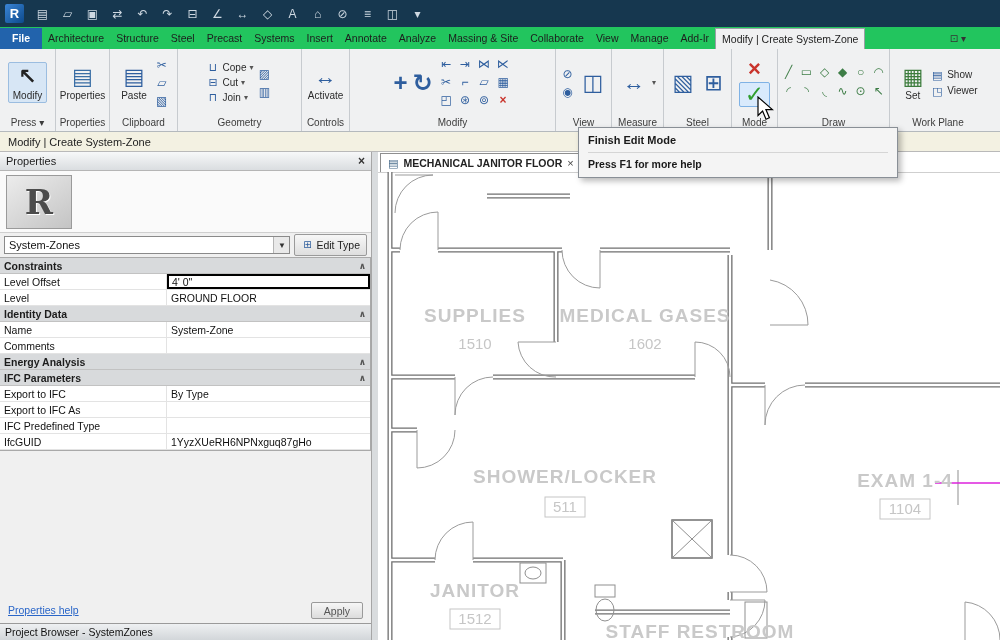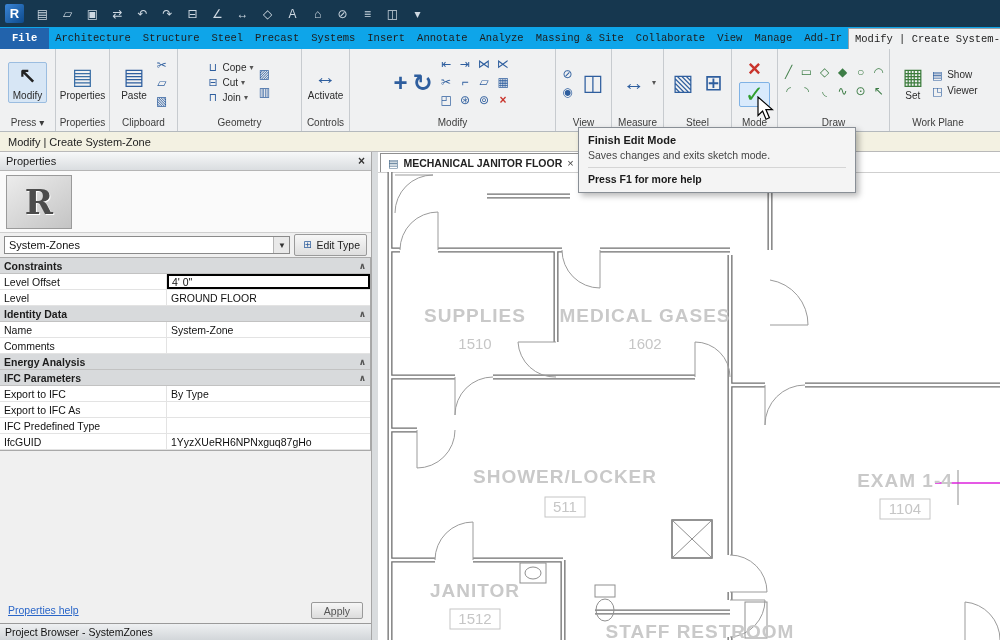--- a/index.html
+++ b/index.html
@@ -8,22 +8,22 @@
 
   
   .titlebar{position:absolute;left:0;top:0;width:1000px;height:27px;background:#16374f;
             display:flex;align-items:center;padding-left:5px;box-sizing:border-box;}
   .qat{display:flex;align-items:center;gap:12px;color:#cfd9e2;font-size:12px;}
   .rlogo{width:19px;height:19px;border-radius:2px;background:linear-gradient(135deg,#3a85d6,#0d4a8c);
          color:#fff;font-weight:bold;font-size:13px;display:flex;align-items:center;justify-content:center;}
   .qi{display:inline-block;min-width:13px;text-align:center;line-height:18px;cursor:default;}
 
   
-  .tabrow{position:absolute;left:0;top:27px;width:1000px;height:22px;background:#0ea5e9;
-          display:flex;align-items:flex-end;box-sizing:border-box;font-family:Liberation Mono, monospace;}
+  .tabrow{position:absolute;left:0;top:27px;width:1000px;height:22px;background:#22c55e;
+          display:flex;align-items:flex-end;box-sizing:border-box;}
   .tab{font-size:10.5px;color:#1d1d1d;padding:0 6px;line-height:21px;white-space:nowrap;}
   .tab.file{background:#2263ac;color:#fff;font-weight:bold;padding:0 12px;}
   .tab.active{background:#f0f1f2;border:1px solid #99a0a6;border-bottom:none;line-height:20px;}
   .rtoggle{margin-left:auto;margin-right:34px;font-size:10px;color:#333;line-height:21px;}
 
   
   .ribbon{position:absolute;left:0;top:49px;width:1000px;height:83px;background:#f0f1f2;
           border-bottom:1px solid #b4b9bd;display:flex;box-sizing:border-box;}
   .panel{height:100%;display:flex;flex-direction:column;border-right:1px solid #c7cbcf;box-sizing:border-box;flex:none;}
   .pcontent{flex:1;display:flex;align-items:center;justify-content:center;gap:3px;padding:2px 2px;}
@@ -97,21 +97,21 @@
   .viewtabs{position:relative;height:20px;background:#fff;border-bottom:1px solid #cfcfcf;}
   .vtab{position:absolute;left:2px;top:1px;height:19px;display:flex;align-items:center;gap:5px;padding:0 7px;
         background:#fff;border:1px solid #8f8f8f;border-bottom:none;font-size:10.5px;font-weight:bold;color:#222;box-sizing:border-box;}
   .vtab .vicon{color:#4a6c8c;font-size:11px;font-weight:normal;}
   .vtab .closex{font-size:11px;color:#444;font-weight:normal;}
   svg.plan{position:absolute;left:0;top:20px;}
   .rname{font:bold 19px "Liberation Sans","DejaVu Sans",sans-serif;fill:#c9c9c9;letter-spacing:1px;text-anchor:middle;}
   .rnum{font:15px "Liberation Sans","DejaVu Sans",sans-serif;fill:#c6c6c6;text-anchor:middle;}
 
   
-  .tooltip{position:absolute;left:578px;top:127px;width:278px;background:#f4f4f4;border:1px solid #898f96;
+  .tooltip{position:absolute;left:578px;top:127px;width:320px;background:#f4f4f4;border:1px solid #898f96;
            box-shadow:3px 3px 6px rgba(0,0,0,.28);padding:6px 9px 7px;z-index:40;box-sizing:border-box;}
   .tt{font-size:11px;font-weight:bold;color:#1a1a1a;}
   .tb{font-size:10.5px;color:#464646;margin-top:3px;}
   .thr{height:1px;background:#d5d5d5;margin:6px 0 5px;}
   .tf{font-size:10.5px;font-weight:bold;color:#1a1a1a;}
 
   .cursor{position:absolute;left:757px;top:96px;z-index:60;}
 </style>
 </head>
 <body>
@@ -484,21 +484,20 @@
       <text class="rnum" x="527" y="342">1104</text>
       <text class="rname" x="97" y="425">JANITOR</text>
       <rect x="72" y="437" width="50" height="20" fill="none" stroke="#c6c6c6"></rect>
       <text class="rnum" x="97" y="452">1512</text>
       <text class="rname" x="322" y="466">STAFF RESTROOM</text>
     </svg>
   </div>
 
   <div class="tooltip">
     <div class="tt">Finish Edit Mode</div>
-    <div class="tb">Saves changes and exits sketch mode.</div>
     <div class="thr"></div>
     <div class="tf">Press F1 for more help</div>
   </div>
 
   <svg class="cursor" width="18" height="25" viewBox="0 0 18 25">
     <path d="M1,1 L1,19.5 L5.6,15 L9,23.2 L12.4,21.7 L8.9,13.6 L15.4,13.6 Z" fill="#ffffff" stroke="#000000" stroke-width="1.2"></path>
   </svg>
 
 </div>
 

